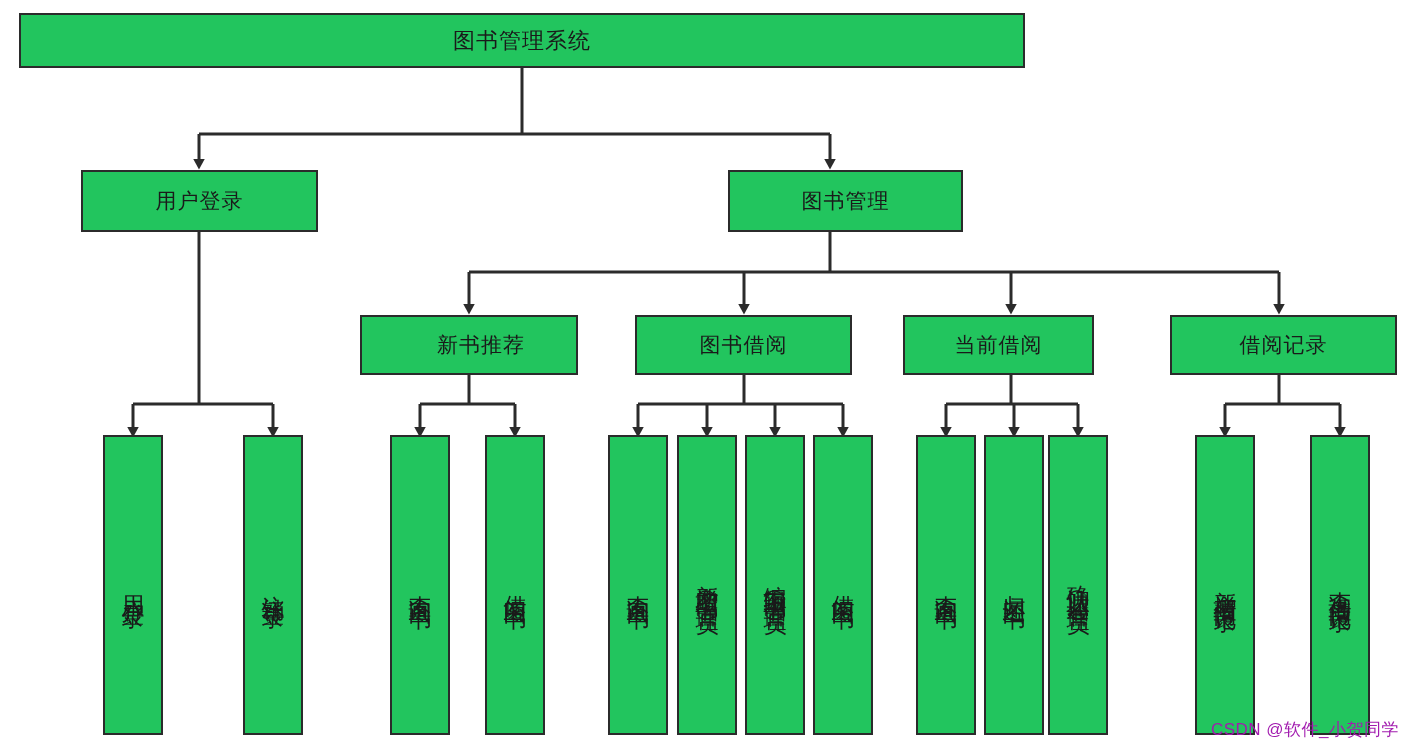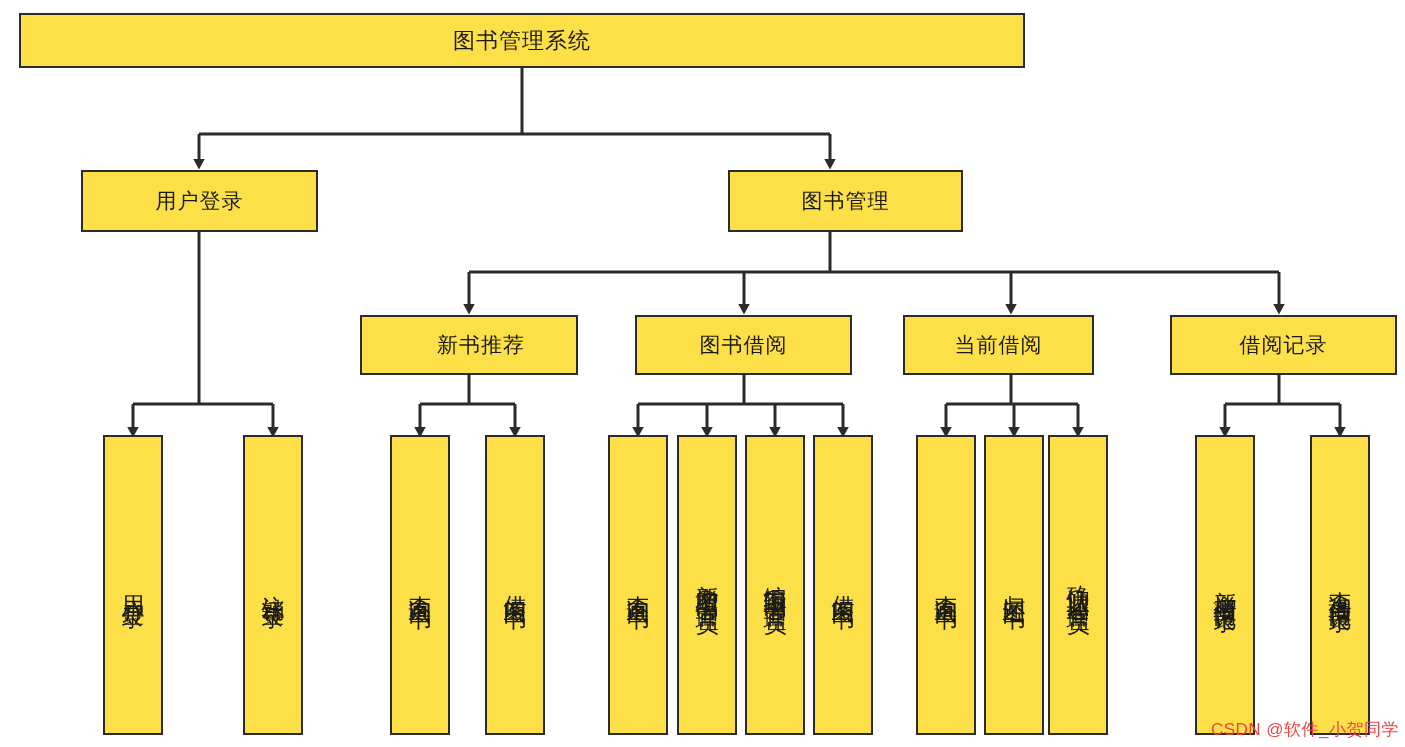--- a/index.html
+++ b/index.html
@@ -1,36 +1,36 @@
 <!DOCTYPE html>
 <html><head>
 <meta charset="utf-8">
 <style>
   html,body{margin:0;padding:0;background:#ffffff;}
   body{width:1405px;height:747px;overflow:hidden;
        font-family:"Liberation Sans","DejaVu Sans",sans-serif;color:#1a1a1a;}
   #stage{position:relative;width:1405px;height:747px;background:#fff;}
   svg#wires{position:absolute;left:0;top:0;width:1405px;height:747px;}
 
-  .node{position:absolute;box-sizing:border-box;background:#fde047;
+  .node{position:absolute;box-sizing:border-box;background:#22c55e;
         border:2px solid #2b2b2b;display:flex;align-items:center;
         justify-content:center;text-align:center;}
   .node .lbl{display:block;line-height:1.18;}
 
   
   .h .lbl{font-size:21px;letter-spacing:1px;}
   .root .lbl{font-size:22px;letter-spacing:1px;}
 
   
   .v{writing-mode:vertical-rl;text-orientation:upright;}
   .v .lbl{writing-mode:vertical-rl;text-orientation:upright;
           font-size:23px;letter-spacing:4px;line-height:1;}
 
   .watermark{position:absolute;right:6px;bottom:6px;font-size:17px;
-             color:#ef4444;letter-spacing:.5px;white-space:nowrap;}
+             color:#a21caf;letter-spacing:.5px;white-space:nowrap;}
 </style>
 </head>
 <body>
 
 <div id="stage">
 
   <svg id="wires" viewBox="0 0 1405 747" xmlns="http://www.w3.org/2000/svg">
     <defs>
       <marker id="ah" markerWidth="11" markerHeight="12" refX="1.5" refY="6" orient="auto" markerUnits="userSpaceOnUse">
         <path d="M0,0 L11,6 L0,12 z" fill="#2b2b2b"></path>

